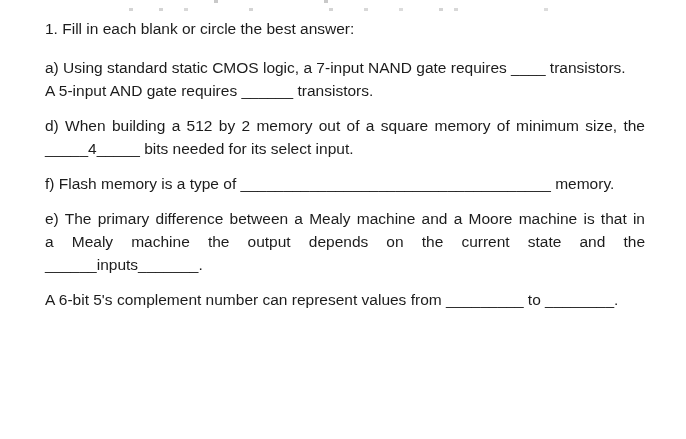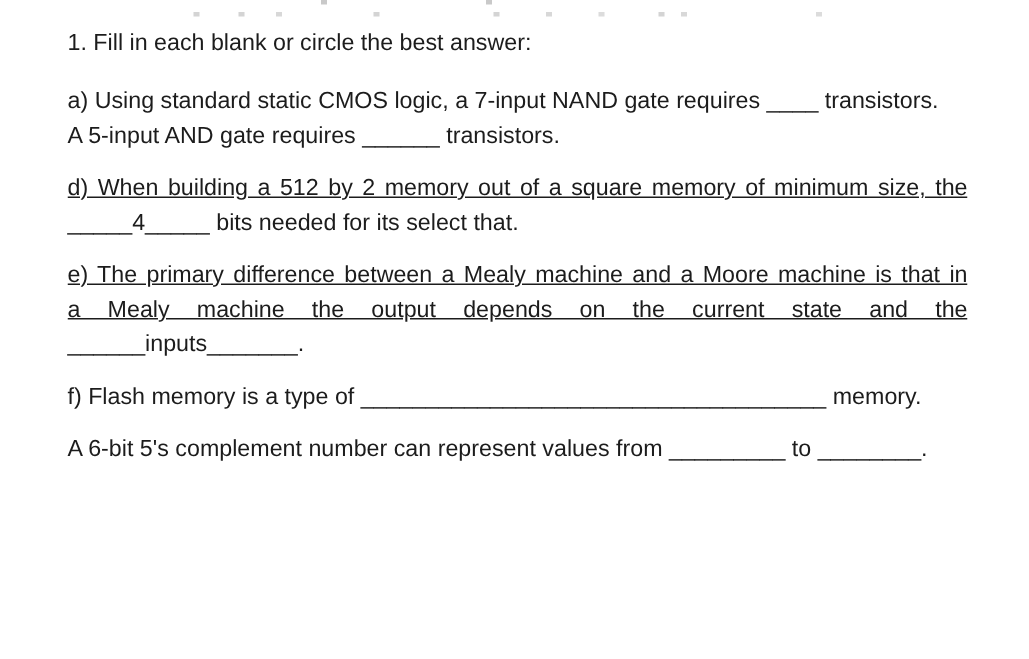--- a/index.html
+++ b/index.html
@@ -56,21 +56,20 @@
   }
   .line {
     line-height: 23px;
     white-space: nowrap;
   }
   .line.justify {
     white-space: normal;
     text-align: justify;
     height: 23px;
     overflow: hidden;
-    text-decoration: underline;
   }
   .line.justify::after {
     content: "";
     display: inline-block;
     width: 100%;
     height: 0;
   }
 </style>
 </head>
 <body>
@@ -87,31 +86,31 @@
 
     <div class="para">
       <div class="line">a) Using standard static CMOS logic, a 7-input NAND gate requires ____ transistors.</div>
       <div class="line">A 5-input AND gate requires ______ transistors.</div>
     </div>
 
 
 
     <div class="para">
       <div class="line justify">d) When building a 512 by 2 memory out of a square memory of minimum size, the</div>
-      <div class="line">_____4_____ bits needed for its select that.</div>
+      <div class="line">_____4_____ bits needed for its select input.</div>
+    </div>
+
+    <div class="para">
+      <div class="line">f) Flash memory is a type of ____________________________________ memory.</div>
     </div>
 
     <div class="para">
       <div class="line justify">e) The primary difference between a Mealy machine and a Moore machine is that in</div>
       <div class="line justify">a Mealy machine the output depends on the current state and the</div>
       <div class="line">______inputs_______.</div>
-    </div>
-
-    <div class="para">
-      <div class="line">f) Flash memory is a type of ____________________________________ memory.</div>
     </div>
 
     <div class="para">
       <div class="line">A 6-bit 5's complement number can represent values from _________ to ________.</div>
     </div>
 
   </div>
 </div>
 
 </body></html>

